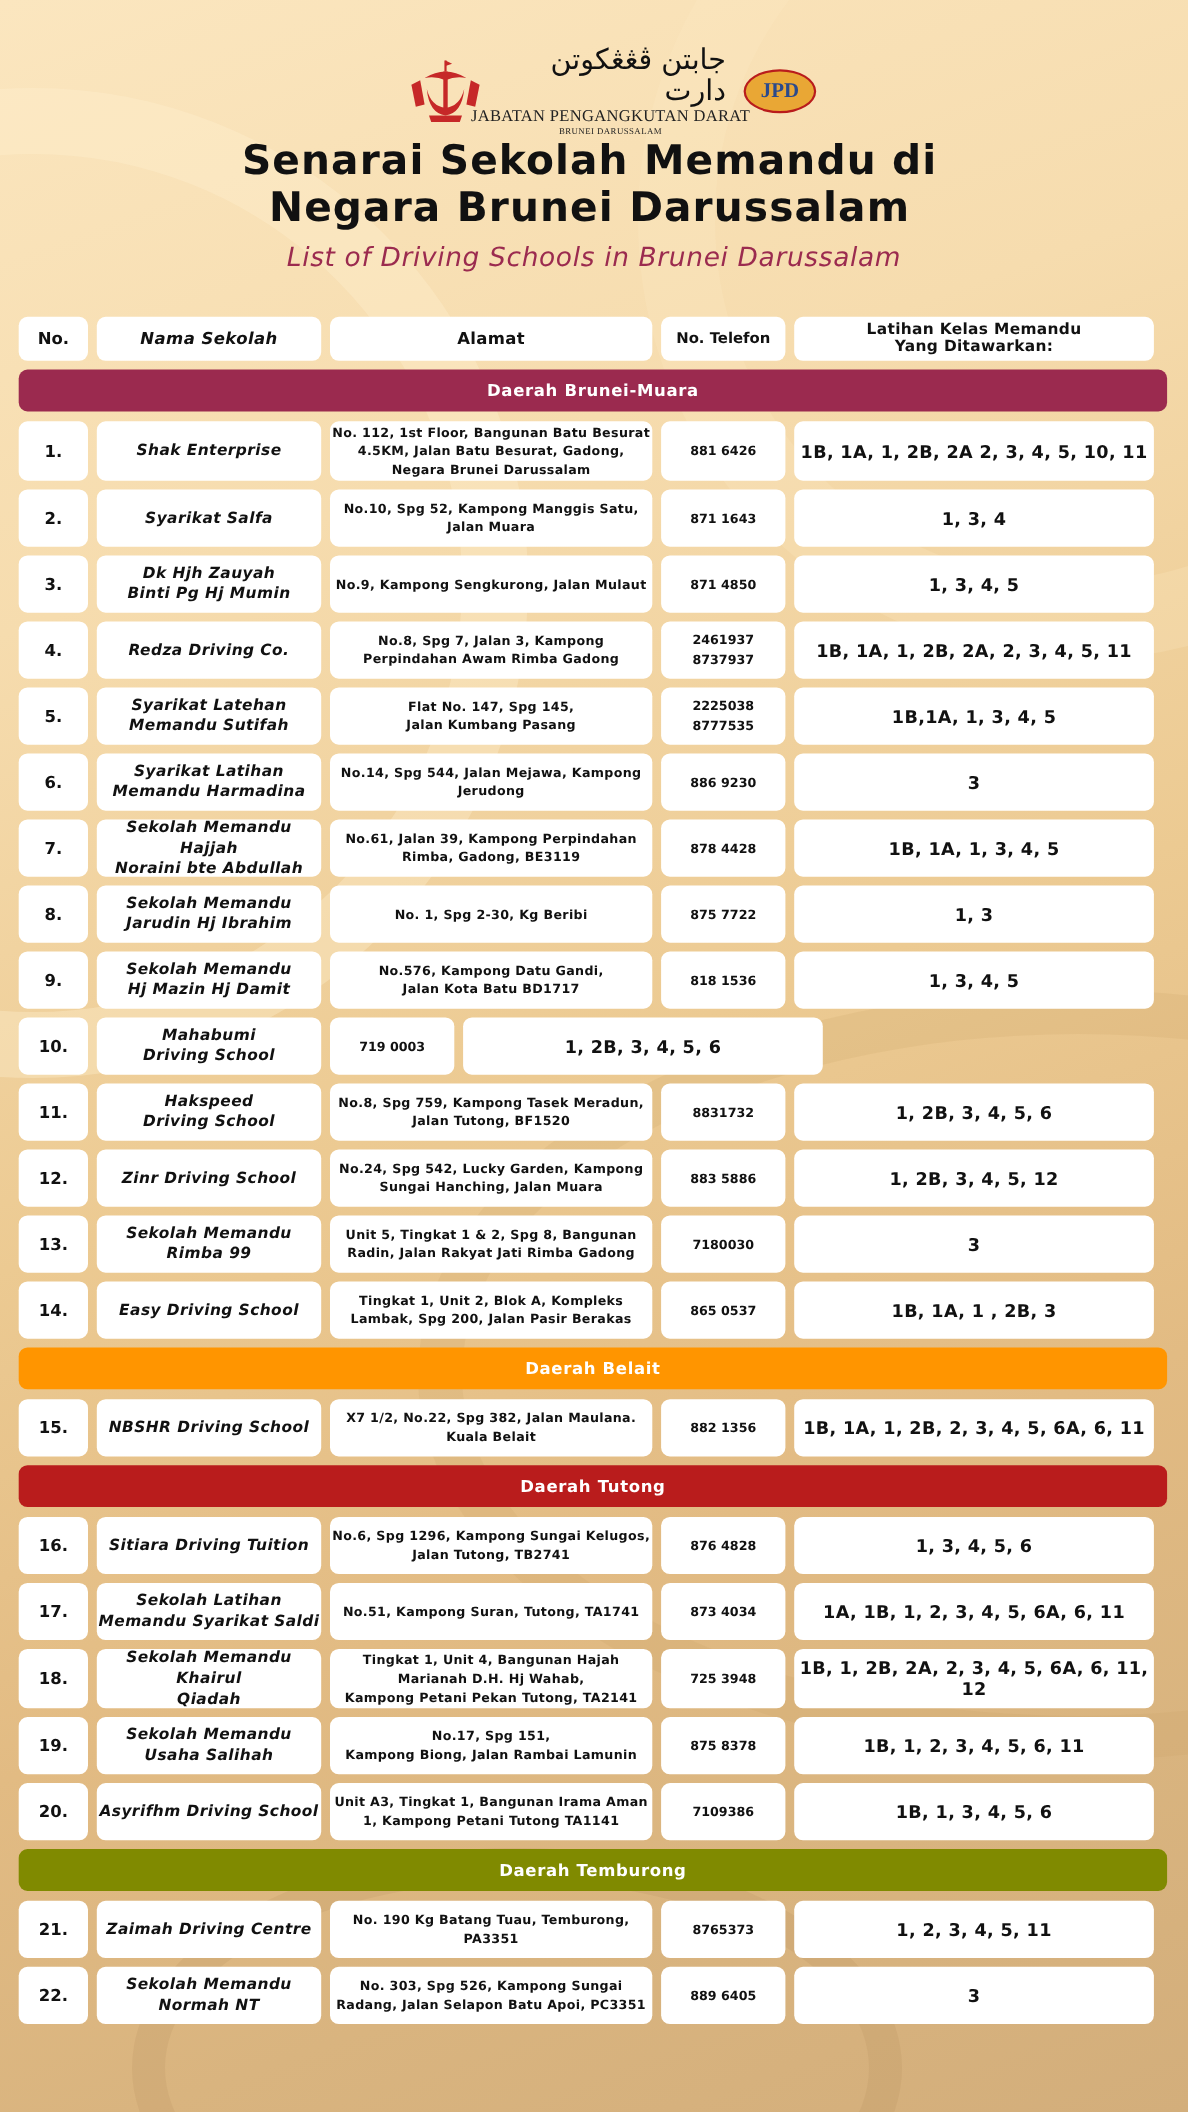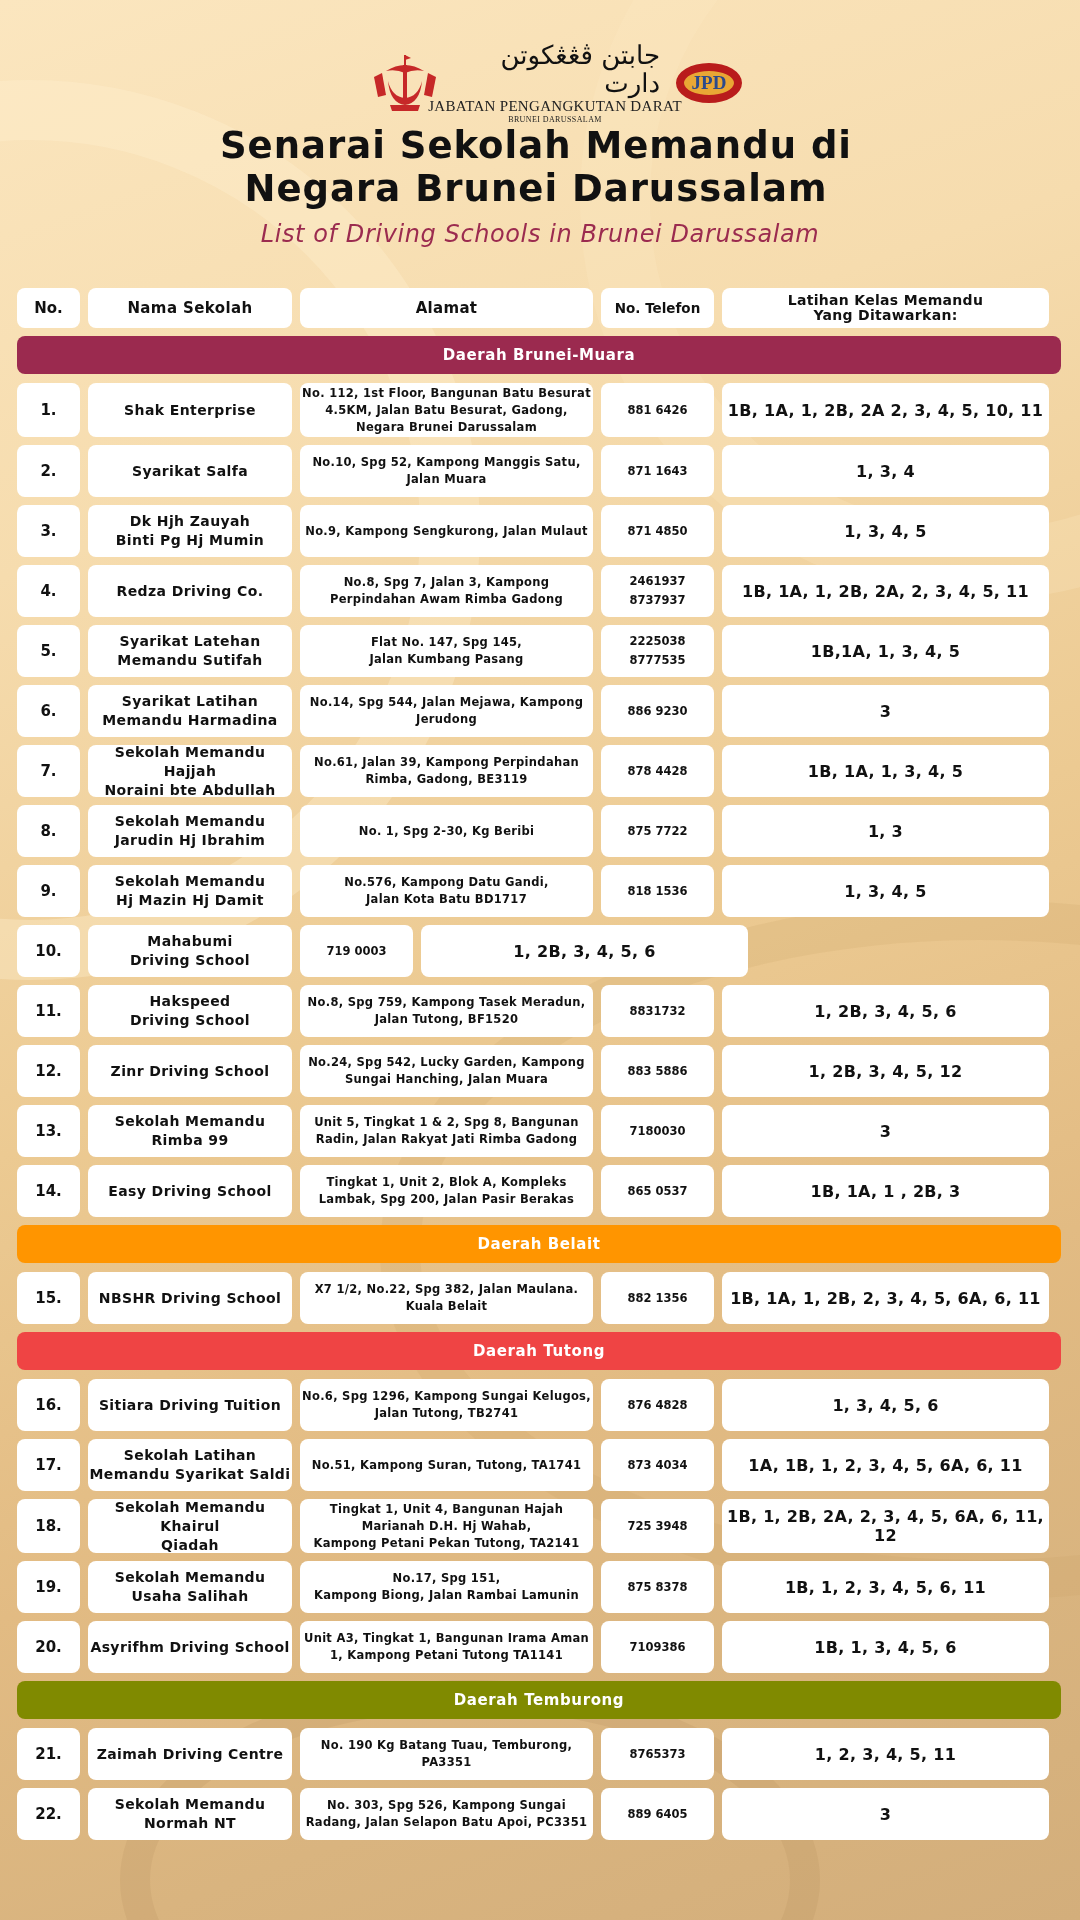--- a/index.html
+++ b/index.html
@@ -37,21 +37,21 @@
   
   .header { position: absolute; left: 0; top: 48px; width: 1080px; height: 70px; display: flex; justify-content: center; align-items: center; gap: 10px; padding-left: 32px; }
   .crest { width: 70px; height: 64px; position: relative; }
   .crest svg { width: 70px; height: 64px; }
   .agency { display: flex; flex-direction: column; align-items: center; width: 210px; }
   .agency .jawi { font-family: "DejaVu Serif", serif; font-size: 26px; line-height: 28px; color: #111; direction: rtl; }
   .agency .ename { font-family: "Liberation Serif", serif; font-size: 15px; letter-spacing: 0.3px; color: #222; line-height: 18px; white-space: nowrap; }
   .agency .sub { font-family: "Liberation Serif", serif; font-size: 8px; letter-spacing: 0.4px; color: #222; line-height: 10px; }
   .jpd-logo {
     width: 66px; height: 40px; border-radius: 50%;
-    background: #e9a735; border: 8px solid #b91c1c;
+    background: #e9a735; border: 2px solid #b91c1c;
     display: flex; align-items: center; justify-content: center;
     font-family: "Liberation Serif", serif; font-weight: bold; font-size: 19px; color: #2b4a8c;
     margin-left: 6px;
   }
 
   .title {
     position: absolute; left: 0; top: 124px; width: 1072px; text-align: center;
     font-family: "DejaVu Sans", sans-serif; font-weight: bold; font-size: 37px; line-height: 43px; letter-spacing: 1px; color: #111;
   }
   .subtitle {
@@ -62,21 +62,21 @@
   
   .table { position: absolute; left: 17px; top: 288px; width: 1044px; }
   .row { display: flex; gap: 8px; margin-bottom: 8px; }
   .cell {
     background: #ffffff; border-radius: 8px;
     display: flex; align-items: center; justify-content: center; text-align: center;
     font-weight: bold; color: #111;
     white-space: pre-line;
   }
   .c-no { width: 63px; font-size: 15px; }
-  .c-name { width: 204px; font-size: 14px; line-height: 19px; letter-spacing: 0.4px; }
+  .c-name { width: 204px; font-size: 14px; line-height: 19px; letter-spacing: 0.4px; font-style: italic; }
   .c-addr { width: 293px; font-size: 11.5px; line-height: 17px; letter-spacing: 0.3px; }
   .c-tel { width: 113px; font-size: 11.5px; line-height: 19px; }
   .c-class { width: 327px; font-size: 16px; letter-spacing: 0.3px; }
 
   .hdr .cell { height: 40px; font-size: 15px; line-height: 15px; }
   .hdr .c-class { font-size: 14px; }
   .hdr .c-tel { font-size: 13.5px; }
 
   .district {
     height: 38px; border-radius: 8px; margin-bottom: 9px;
@@ -255,21 +255,21 @@
       </div>
       <div class="district" style="background: rgb(255, 149, 0);">Daerah Belait</div>
       <div class="row r52">
         <div class="cell c-no">15.</div>
         <div class="cell c-name">NBSHR Driving School</div>
         <div class="cell c-addr">X7 1/2, No.22, Spg 382, Jalan Maulana.
 Kuala Belait</div>
         <div class="cell c-tel">882 1356</div>
         <div class="cell c-class">1B, 1A, 1, 2B, 2, 3, 4, 5, 6A, 6, 11</div>
       </div>
-      <div class="district" style="background: #ef4444;">Daerah Tutong</div>
+      <div class="district" style="background: #b91c1c;">Daerah Tutong</div>
       <div class="row r52">
         <div class="cell c-no">16.</div>
         <div class="cell c-name">Sitiara Driving Tuition</div>
         <div class="cell c-addr">No.6, Spg 1296, Kampong Sungai Kelugos,
 Jalan Tutong, TB2741</div>
         <div class="cell c-tel">876 4828</div>
         <div class="cell c-class">1, 3, 4, 5, 6</div>
       </div>
       <div class="row r52">
         <div class="cell c-no">17.</div>

